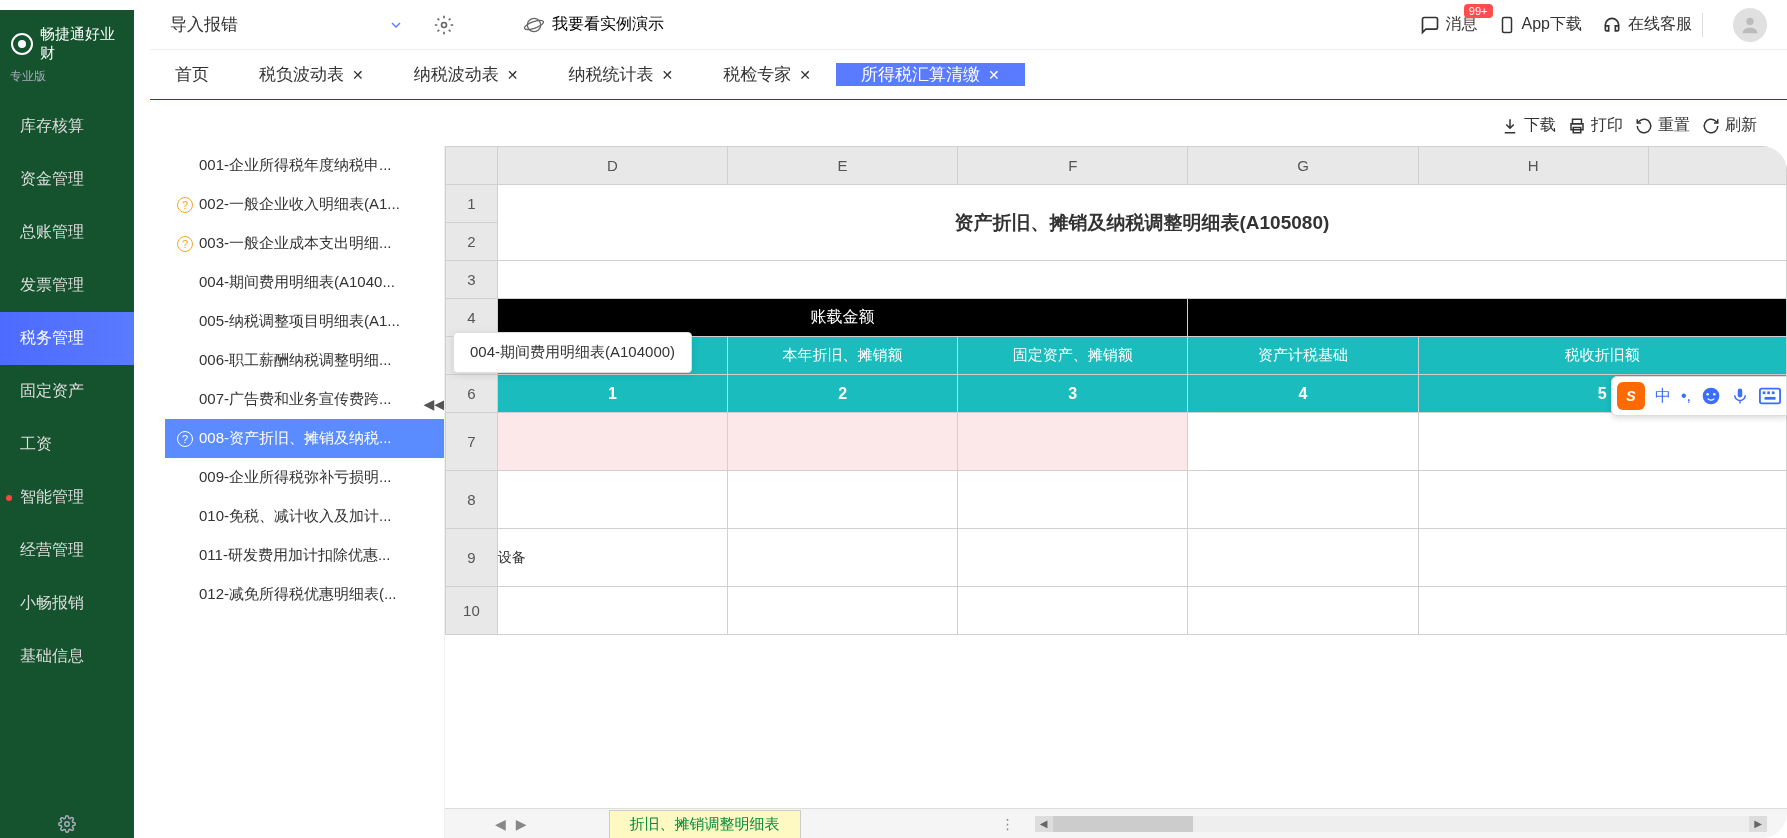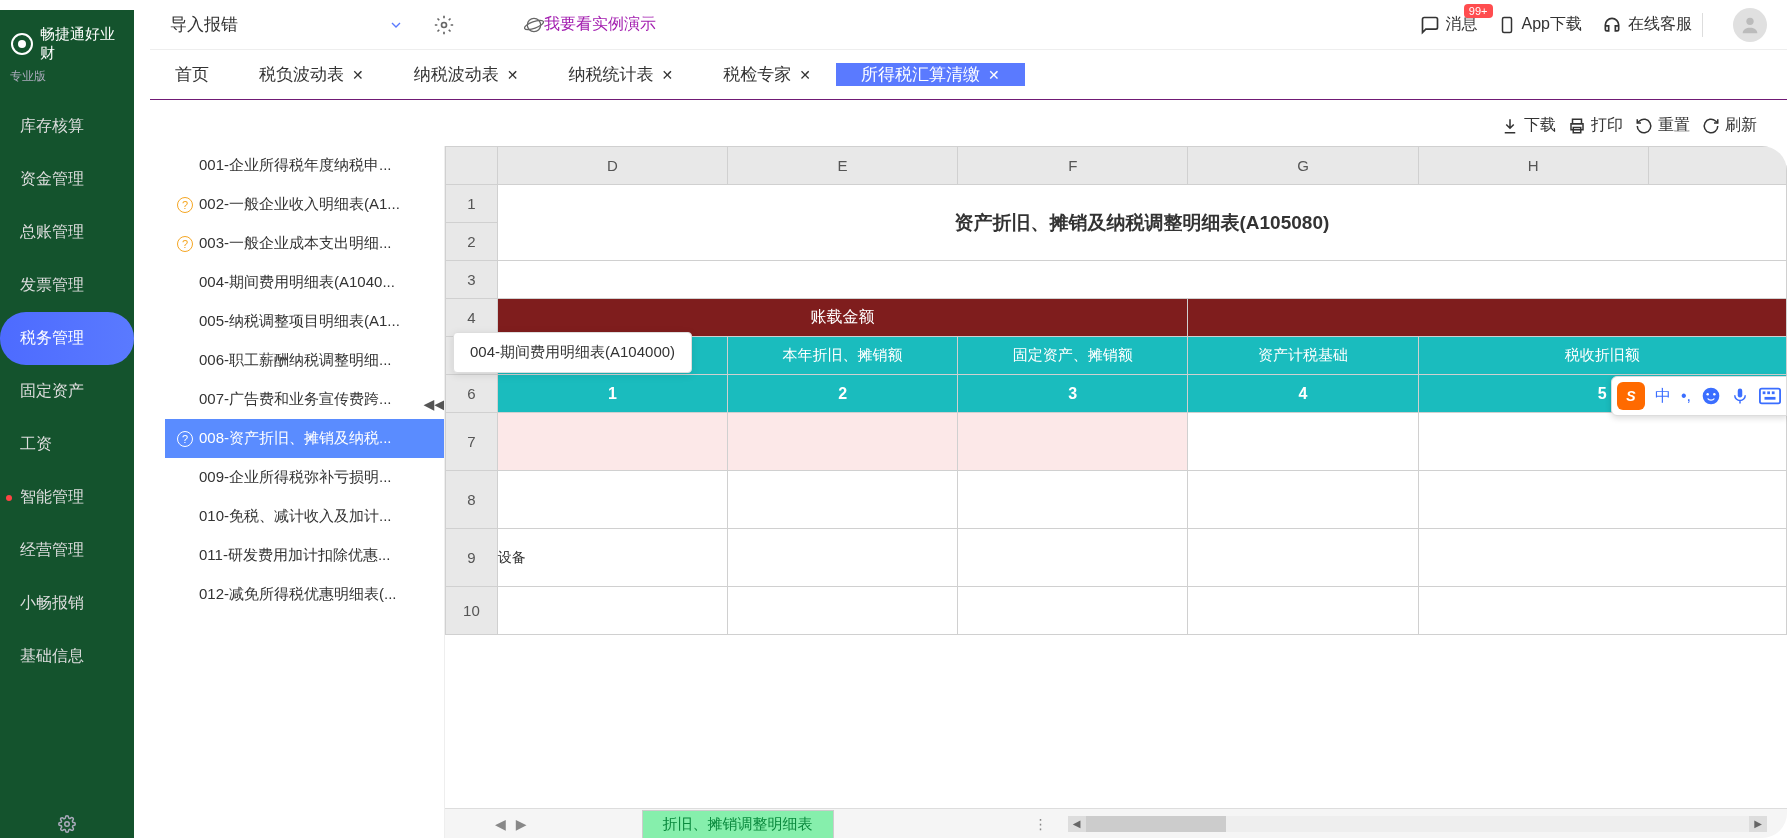--- a/index.html
+++ b/index.html
@@ -4,29 +4,29 @@
 <style>
 * { box-sizing: border-box; margin: 0; padding: 0; }
 body { font-family: "Microsoft YaHei", Arial, sans-serif; font-size: 14px; color: #333; overflow: hidden; width: 1787px; height: 838px; }
 .sidebar { position: fixed; left: 0; top: 0; width: 134px; height: 100%; background: #14532d; color: #fff; z-index: 10; margin-top: 10px; }
 .logo-area { padding: 15px 10px 5px; display: flex; align-items: center; gap: 6px; }
 .logo-icon { width: 24px; height: 24px; }
 .logo-text { font-size: 15px; font-weight: 500; }
 .pro-label { padding: 0 10px 15px; font-size: 12px; color: #aab; }
 .menu { display: flex; flex-direction: column; }
 .menu-item { padding: 16px 20px; font-size: 16px; color: #ddd; cursor: pointer; position: relative; }
-.menu-item.active { background: linear-gradient(90deg, #4d6bff, #5a7aff); color: #fff; border-radius: 26px; }
+.menu-item.active { background: linear-gradient(90deg, #4d6bff, #5a7aff); color: #fff; }
 .menu-item .dot { position: absolute; left: 6px; top: 50%; transform: translateY(-50%); width: 6px; height: 6px; border-radius: 50%; background: #ff4444; }
 .gear-bottom { position: absolute; bottom: 15px; left: 50%; transform: translateX(-50%); color: #aab; }
 .main { margin-left: 150px; height: 100%; display: flex; flex-direction: column; }
 .topbar { height: 50px; display: flex; align-items: center; padding: 0 20px; border-bottom: 1px solid #eee; }
 .dropdown-trigger { display: flex; align-items: center; gap: 150px; font-size: 17px; color: #333; cursor: pointer; }
 .chev { color: #5a7aff; font-size: 14px; }
 .gear-top { margin-left: 30px; color: #666; }
-.demo-link { margin-left: 70px; display: flex; align-items: center; color: #a21caf; font-size: 16px; }
+.demo-link { margin-left: 70px; display: flex; align-items: center; gap: 8px; color: #000000; font-size: 16px; }
 .top-spacer { flex: 1; }
 .top-action { display: flex; align-items: center; gap: 6px; margin-left: 20px; color: #333; font-size: 16px; position: relative; }
 .badge { position: absolute; top: -10px; right: -15px; background: #ff4d4f; color: #fff; font-size: 11px; padding: 1px 5px; border-radius: 4px; }
 .avatar { width: 34px; height: 34px; border-radius: 50%; background: #e0e0e0; margin-left: 20px; display: flex; align-items: center; justify-content: center; color: #aaa; }
 .tabs { height: 50px; display: flex; align-items: center; border-bottom: 1px solid #701a75; }
 .tab { padding: 0 25px; display: flex; align-items: center; gap: 8px; font-size: 17px; color: #333; cursor: pointer; }
 .tab.active { background: #5a7aff; color: #fff; }
 .tab .close-x { font-size: 14px; }
 .notice-row { display: flex; align-items: flex-start; padding: 15px 30px 10px; }
 .notice-text { color: #f5222d; font-size: 16px; line-height: 1.6; max-width: 1100px; }
@@ -40,28 +40,28 @@
 .tree-item.selected .q-icon { border-color: #fff; color: #fff; }
 .collapse-arrow { position: absolute; right: -1px; top: 250px; font-size: 14px; color: #555; cursor: pointer; }
 .tooltip-pop { position: absolute; left: 453px; top: 332px; background: #fff; border: 1px solid #ddd; border-radius: 4px; padding: 10px 16px; font-size: 15px; box-shadow: 0 2px 8px rgba(0,0,0,0.1); z-index: 50; white-space: nowrap; }
 .sheet { flex: 1; position: relative; overflow: hidden; }
 .sheet table { border-collapse: collapse; width: 100%; table-layout: fixed; }
 .sheet td, .sheet th { border: 1px solid #d0d0d0; height: 38px; }
 .corner { width: 45px; background: #e8e8e8; }
 .col-head { background: #e8e8e8; text-align: center; font-size: 15px; color: #555; width: 200px; }
 .row-head { width: 45px; background: #e8e8e8; text-align: center; font-size: 15px; color: #555; }
 .merged-title { text-align: center; font-size: 19px; font-weight: 600; height: 58px; }
-.teal-head { background: #7f1d1d; color: #fff; text-align: center; font-weight: 500; font-size: 16px; height: 48px; }
+.teal-head { background: #000000; color: #fff; text-align: center; font-weight: 500; font-size: 16px; height: 48px; }
 .teal-sub { background: #1abcbe; color: #fff; text-align: center; font-weight: 500; font-size: 15px; height: 48px; }
 .teal-num { background: #1abcbe; color: #fff; text-align: center; font-weight: 600; font-size: 16px; }
 .pink-cell { background: #fce8e8; }
 .data-cell { background: #fff; }
 .row-7 td.data-cell:first-of-type { text-align: left; padding-left: 6px; }
 .sheet-footer { position: absolute; bottom: 0; left: 0; right: 0; height: 30px; display: flex; align-items: center; background: #f5f5f5; border-top: 1px solid #ddd; }
-.sheet-tab-name { padding: 4px 20px; background: #86efac; border: 1px solid #ccc; border-bottom: none; color: #0b8a3e; font-size: 15px; margin-left: 115px; }
+.sheet-tab-name { padding: 4px 20px; background: #fef9c3; border: 1px solid #ccc; border-bottom: none; color: #0b8a3e; font-size: 15px; margin-left: 82px; }
 .hscroll { flex: 1; height: 16px; margin: 0 20px; position: relative; background: #f0f0f0; display: flex; align-items: center; }
 .hscroll .arrow-btn { width: 18px; height: 16px; background: #ddd; text-align: center; font-size: 10px; line-height: 16px; color: #666; cursor: pointer; }
 .hscroll-track { flex: 1; height: 16px; background: #eee; position: relative; }
 .hscroll-thumb { position: absolute; left: 0; width: 140px; height: 100%; background: #ccc; }
 .ime-bar { position: fixed; right: 0; top: 376px; display: flex; align-items: center; background: #fff; border: 1px solid #ddd; border-radius: 6px 0 0 6px; height: 40px; padding: 0 5px; gap: 10px; z-index: 100; box-shadow: 0 2px 6px rgba(0,0,0,.15); }
 .ime-logo { width: 28px; height: 28px; background: #ff6a00; border-radius: 6px; color: #fff; display: flex; align-items: center; justify-content: center; font-weight: bold; font-style: italic; }
 .ime-item { color: #3b6eff; font-size: 16px; display: flex; align-items: center; gap: 3px; }
 svg { display: block; }
 .divider-v { width: 1px; height: 24px; background: #ddd; margin: 0 10px; }
 </style>

